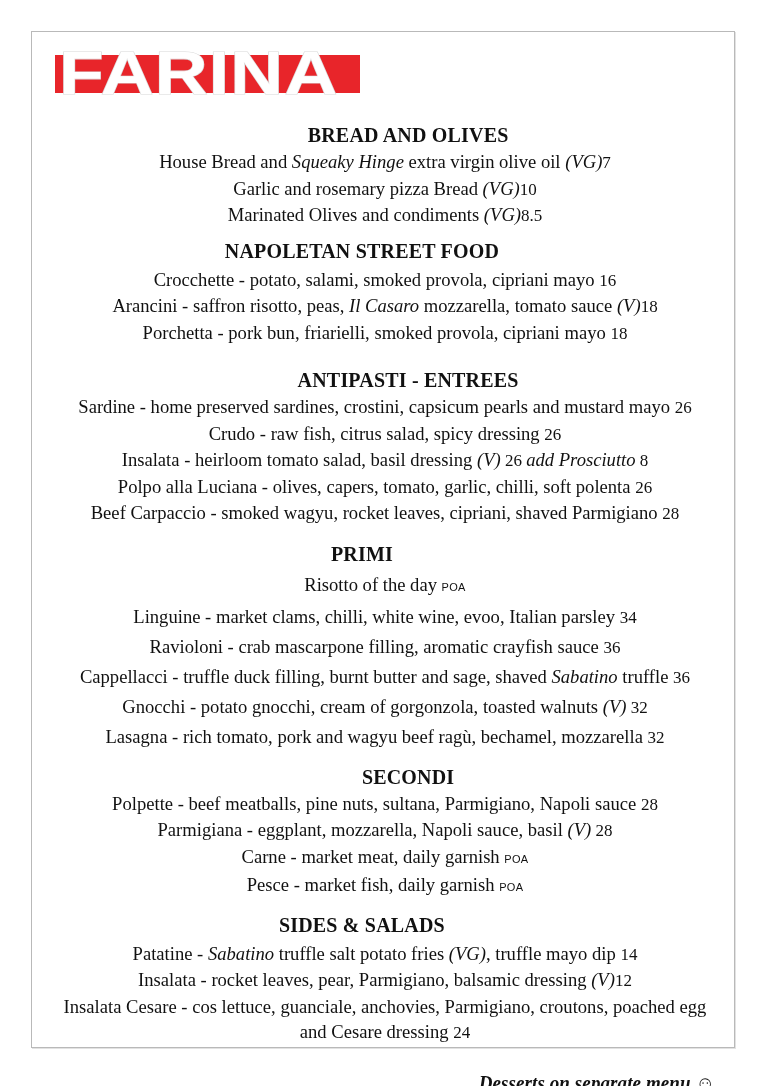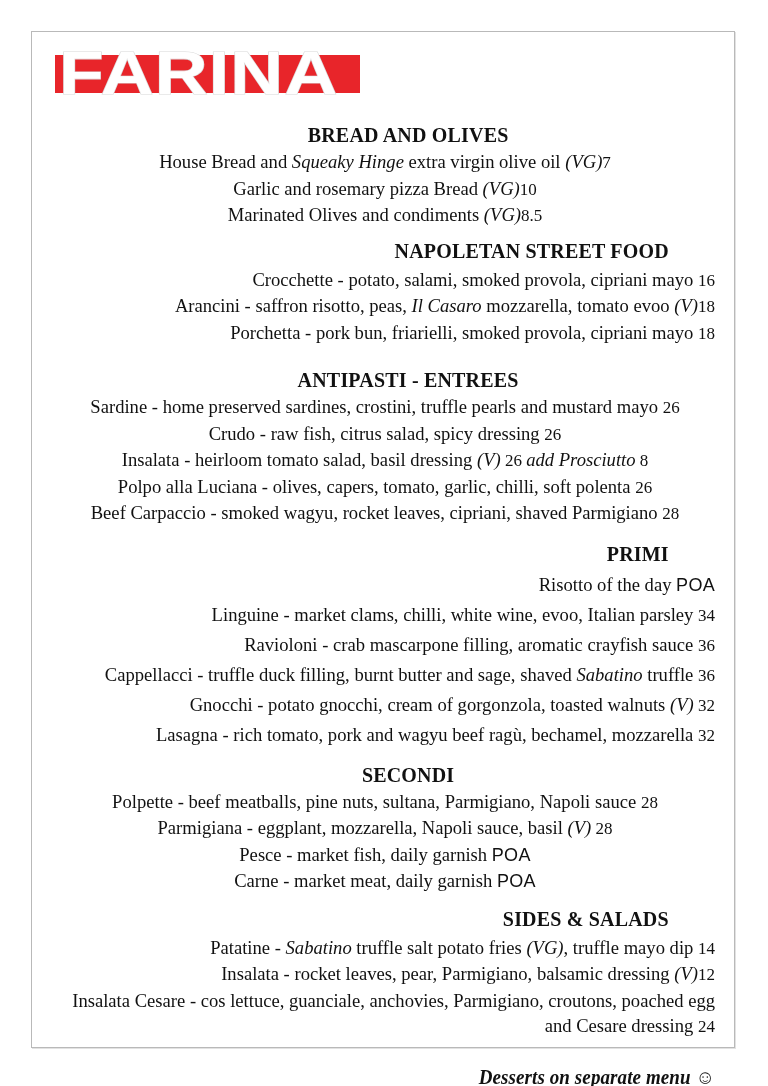--- a/index.html
+++ b/index.html
@@ -88,35 +88,35 @@
     letter-spacing: 0.2px;
     transform: scaleX(0.93);
     transform-origin: left center;
     margin-bottom: 1px;
     white-space: nowrap;
   }
   .section.align-right .sec-head {
     transform-origin: right center;
   }
   .section.align-right { text-align: center; }
-  .section.align-left  { text-align: right; }
+  .section.align-left  { text-align: center; }
 
   .item {
     font-size: 18.6px;
     line-height: 25.5px;
     white-space: normal;
   }
   .item i { font-style: italic; }
   .item .bi { font-weight: normal; font-style: italic; }
   .price {
     font-size: 17px;
   }
   .price-poa {
     font-family: "Liberation Sans", "DejaVu Sans", sans-serif;
-    font-size: 18px;
+    font-size: 11px;
     letter-spacing: 0.3px;
     margin-top: 25px;
   }
 
   
   #sec-bread   { margin-bottom: 9px; }
   #sec-street  { margin-bottom: 10px; }
   #sec-anti    { margin-bottom: 14px; margin-top: 21px; }
   #sec-primi .item { line-height: 29px; }
   #sec-primi   { margin-bottom: 12px; }
@@ -162,46 +162,46 @@
     <div id="sections-host">
         <div class="section align-right" id="sec-bread">
           <div class="sec-head">BREAD AND OLIVES</div>
           <div class="item"><span>House Bread and </span><i>Squeaky Hinge</i><span> extra virgin olive oil </span><i>(VG)</i><span class="price">7</span></div>
           <div class="item"><span>Garlic and rosemary pizza Bread </span><i>(VG)</i><span class="price">10</span></div>
           <div class="item"><span>Marinated Olives and condiments </span><i>(VG)</i><span class="price">8.5</span></div>
         </div>
         <div class="section align-left" id="sec-street">
           <div class="sec-head">NAPOLETAN STREET FOOD</div>
           <div class="item"><span>Crocchette - potato, salami, smoked provola, cipriani mayo </span><span class="price">16</span></div>
-          <div class="item"><span>Arancini - saffron risotto, peas, </span><i>Il Casaro</i><span> mozzarella, tomato evoo </span><i>(V)</i><span class="price">18</span></div>
+          <div class="item"><span>Arancini - saffron risotto, peas, </span><i>Il Casaro</i><span> mozzarella, tomato sauce </span><i>(V)</i><span class="price">18</span></div>
           <div class="item"><span>Porchetta - pork bun, friarielli, smoked provola, cipriani mayo </span><span class="price">18</span></div>
         </div>
         <div class="section align-right" id="sec-anti">
           <div class="sec-head">ANTIPASTI - ENTREES</div>
-          <div class="item"><span>Sardine - home preserved sardines, crostini, truffle pearls and mustard mayo </span><span class="price">26</span></div>
+          <div class="item"><span>Sardine - home preserved sardines, crostini, capsicum pearls and mustard mayo </span><span class="price">26</span></div>
           <div class="item"><span>Crudo - raw fish, citrus salad, spicy dressing </span><span class="price">26</span></div>
           <div class="item"><span>Insalata - heirloom tomato salad, basil dressing </span><i>(V)</i><span class="price"> 26  </span><span class="bi">add Prosciutto</span><span class="price"> 8</span></div>
           <div class="item"><span>Polpo  alla Luciana - olives, capers, tomato, garlic, chilli, soft polenta </span><span class="price">26</span></div>
           <div class="item"><span>Beef Carpaccio - smoked wagyu, rocket leaves, cipriani, shaved Parmigiano </span><span class="price">28</span></div>
         </div>
         <div class="section align-left" id="sec-primi">
           <div class="sec-head">PRIMI</div>
           <div class="item"><span>Risotto of the day </span><span class="price-poa">POA</span></div>
           <div class="item"><span>Linguine - market clams, chilli, white wine, evoo, Italian parsley </span><span class="price">34</span></div>
           <div class="item"><span>Ravioloni - crab mascarpone filling, aromatic crayfish sauce </span><span class="price">36</span></div>
           <div class="item"><span>Cappellacci - truffle duck filling, burnt butter and sage, shaved </span><i>Sabatino</i><span> truffle </span><span class="price">36</span></div>
           <div class="item"><span>Gnocchi - potato gnocchi, cream of gorgonzola, toasted walnuts </span><i>(V)</i><span class="price"> 32</span></div>
           <div class="item"><span>Lasagna - rich tomato, pork and wagyu beef ragù, bechamel, mozzarella </span><span class="price"> 32</span></div>
         </div>
         <div class="section align-right" id="sec-secondi">
           <div class="sec-head">SECONDI</div>
           <div class="item"><span>Polpette - beef meatballs, pine nuts, sultana, Parmigiano, Napoli sauce </span><span class="price">28</span></div>
           <div class="item"><span>Parmigiana - eggplant, mozzarella, Napoli sauce, basil </span><i>(V)</i><span class="price"> 28</span></div>
+          <div class="item"><span>Carne - market meat, daily garnish </span><span class="price-poa">POA</span></div>
           <div class="item"><span>Pesce - market fish, daily garnish </span><span class="price-poa">POA</span></div>
-          <div class="item"><span>Carne - market meat, daily garnish </span><span class="price-poa">POA</span></div>
         </div>
         <div class="section align-left" id="sec-sides">
           <div class="sec-head">SIDES &amp; SALADS</div>
           <div class="item"><span>Patatine - </span><i>Sabatino</i><span> truffle salt potato fries </span><i>(VG)</i><span>, truffle mayo dip </span><span class="price">14</span></div>
           <div class="item"><span>Insalata - rocket leaves, pear, Parmigiano, balsamic dressing </span><i>(V)</i><span class="price">12</span></div>
           <div class="item"><span>Insalata Cesare - cos lettuce, guanciale, anchovies, Parmigiano, croutons, poached egg and Cesare dressing </span><span class="price">24</span></div>
         </div>
       </div>
 
     <div id="dessert-line">

